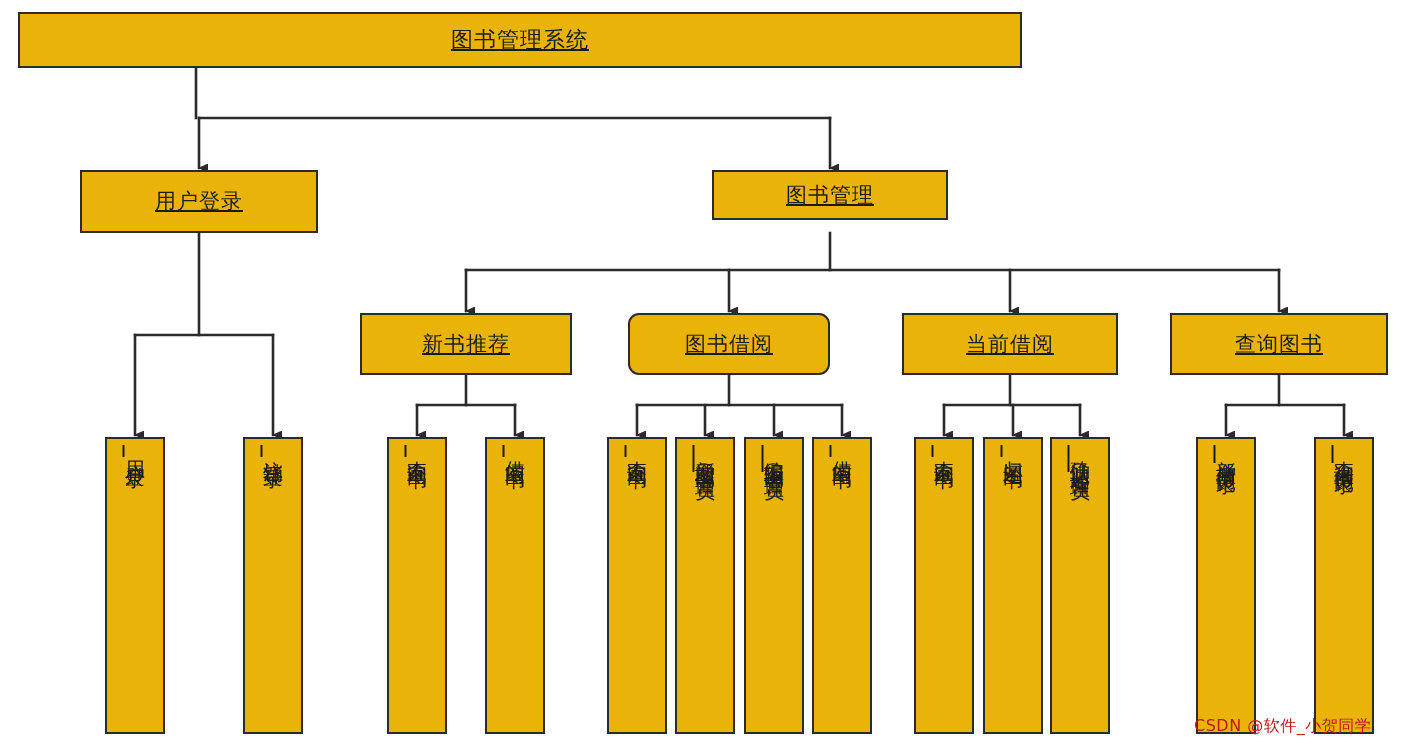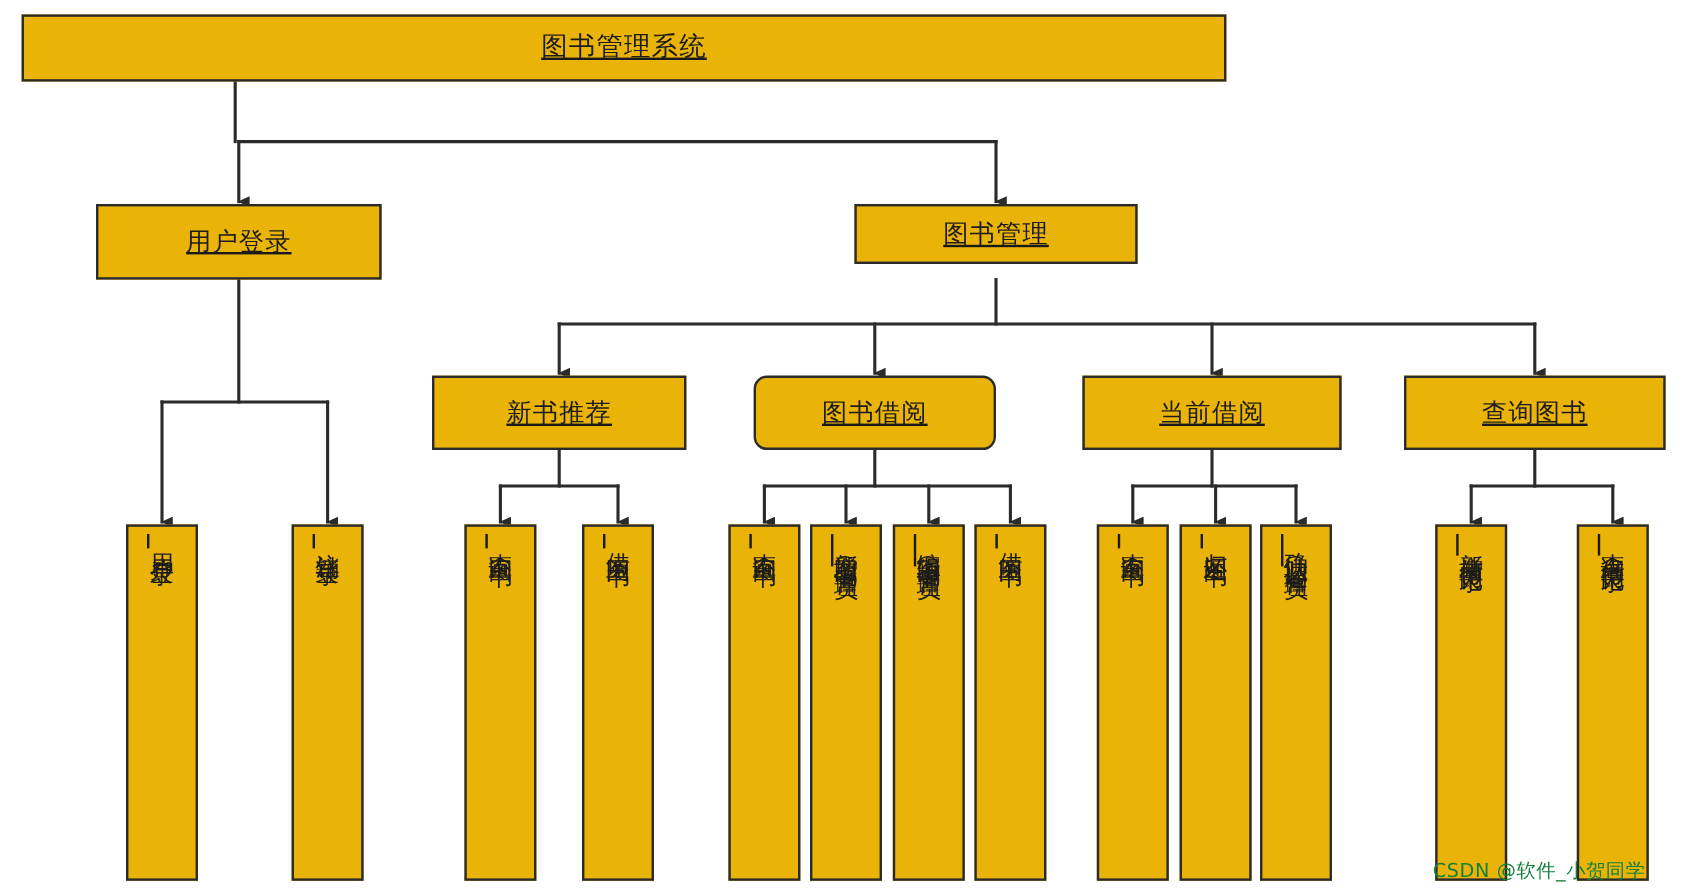--- a/index.html
+++ b/index.html
@@ -25,21 +25,21 @@
   .node.leaf{
     align-items:flex-start;justify-content:center;padding-top:6px;
     border-width:2.5px;
   }
   .node.leaf .node-label{
     writing-mode:vertical-rl;text-orientation:upright;
     font-size:20px;letter-spacing:3px;line-height:1.05;
     white-space:nowrap;
   }
   .watermark{
-    position:absolute;font-size:16px;color:#15803d;
+    position:absolute;font-size:16px;color:#b91c1c;
     letter-spacing:.5px;white-space:nowrap;pointer-events:none;
     font-family:"DejaVu Sans","Liberation Sans",sans-serif;
   }
 </style>
 </head>
 <body>
 
 <div id="diagram-root">
 
   <svg class="edge-layer" viewBox="0 0 1405 747" xmlns="http://www.w3.org/2000/svg">

